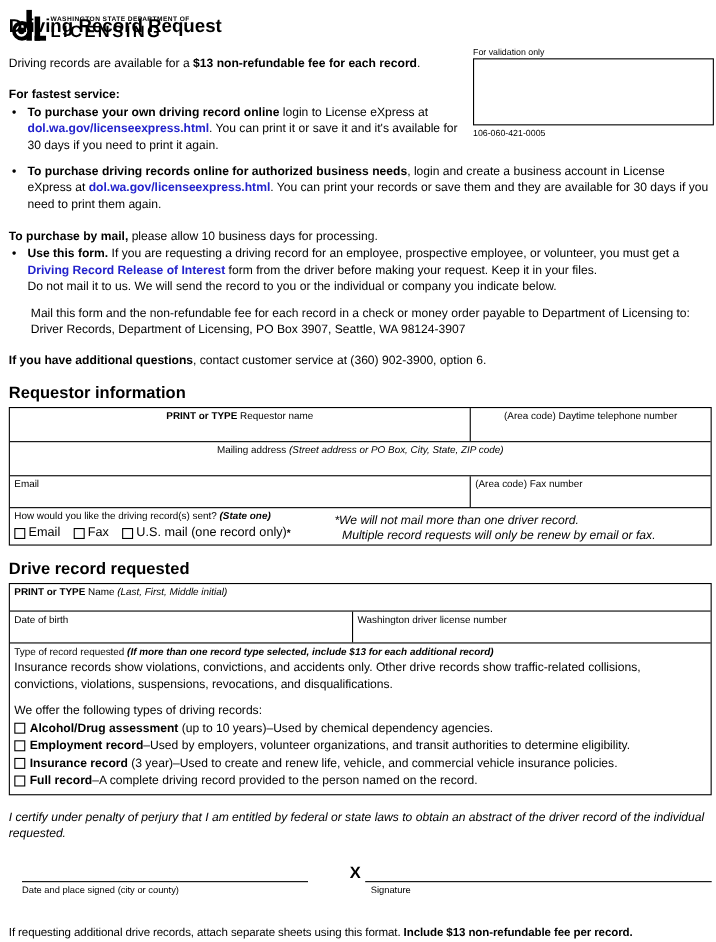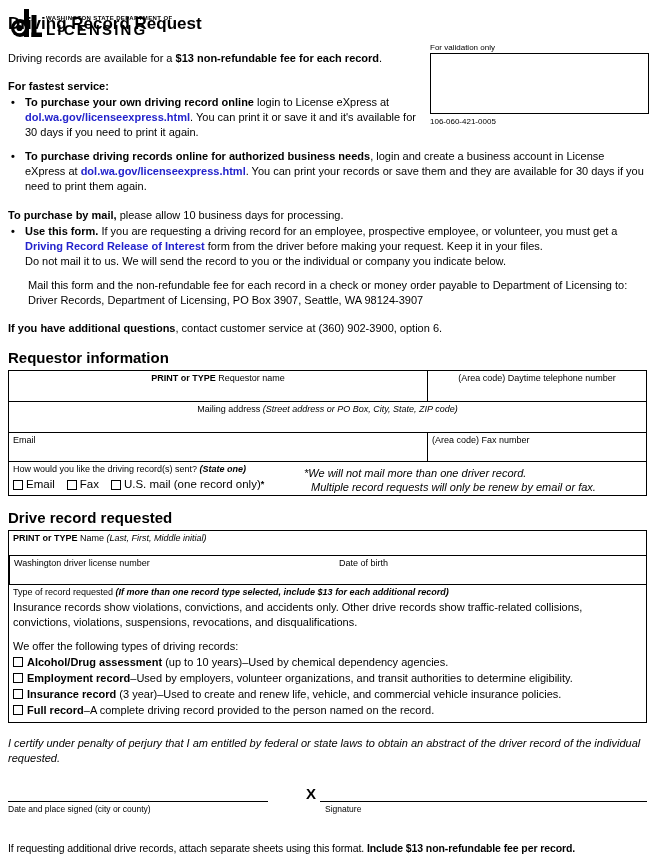--- a/index.html
+++ b/index.html
@@ -80,21 +80,21 @@
   .type-cell { padding:2px 4px 4px 4px; }
   .type-label { font-size:9px; line-height:11px; }
   .type-desc { font-size:11px; line-height:15px; margin-top:2px; }
   .offer-line { margin-top:9px; font-size:11px; }
   .type-row { display:flex; align-items:center; font-size:11px; line-height:16px; }
   .type-row .checkbox { margin-right:4px; }
 
   
   .certify { margin-top:13px; font-style:italic; }
   .sig-row { display:flex; margin-top:20px; }
-  .sig-left { width:260px; }
+  .sig-left { width:260px;margin-left:12px; }
   .sig-left-line { display:block; height:16px; border-bottom:1.5px solid #000; }
   .sig-label { font-size:8.5px; line-height:11px; margin-top:2px; }
   .sig-right { margin-left:38px; flex:1; }
   .sig-x-row { display:flex; align-items:flex-end; }
   .sig-x { font-weight:bold; font-size:15px; line-height:16px; padding-right:4px; }
   .sig-line { flex:1; height:16px; border-bottom:1.5px solid #000; }
   .sig-right .sig-label { padding-left:19px; }
 
   
   .more-records { margin-top:26px; font-size:10.5px; letter-spacing:-0.1px; white-space:nowrap; }
@@ -191,22 +191,22 @@
     </div>
   </div>
 
   <div class="section-heading">Drive record requested</div>
 
   <div class="ftable t2">
     <div class="frow">
       <div class="fcell full h24"><span class="bold">PRINT or TYPE</span><span> Name </span><span class="it">(Last, First, Middle initial)</span></div>
     </div>
     <div class="frow">
+      <div class="fcell ca h28"><span>Date of birth</span></div>
       <div class="fcell cb right h28"><span>Washington driver license number</span></div>
-      <div class="fcell ca h28"><span>Date of birth</span></div>
     </div>
     <div class="frow">
       <div class="type-cell full">
         <div class="type-label"><span>Type of record requested </span><span class="bold-it">(If more than one record type selected, include $13 for each additional record)</span></div>
         <div class="type-desc">Insurance records show violations, convictions, and accidents only. Other drive records show traffic-related collisions, convictions, violations, suspensions, revocations, and disqualifications.</div>
         <div class="offer-line">We offer the following types of driving records:</div>
         <div class="type-row">
             <span class="checkbox"></span>
             <span><span class="bold">Alcohol/Drug assessment</span><span> (up to 10 years)–Used by chemical dependency agencies.</span></span>
           </div>

